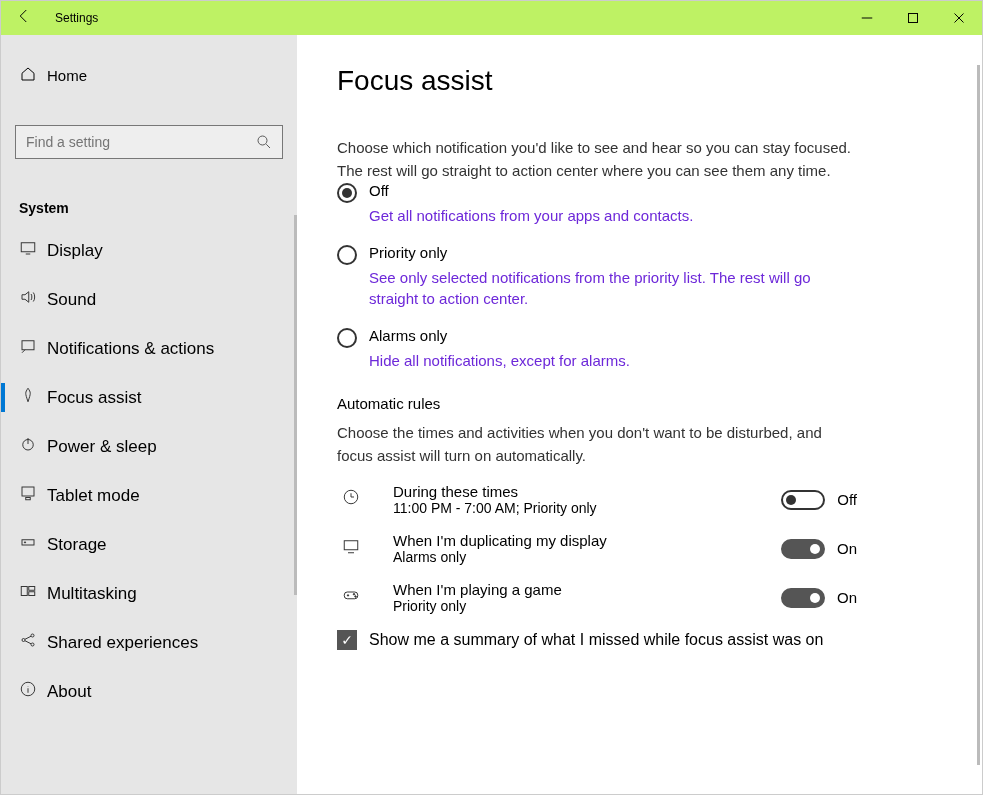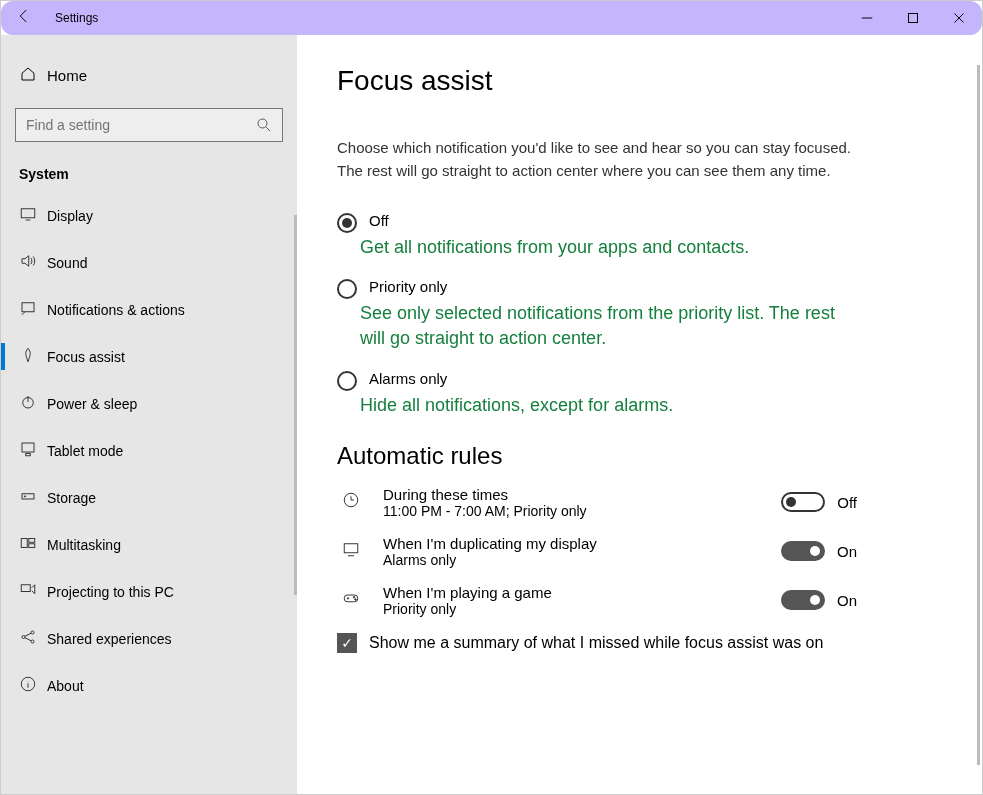--- a/index.html
+++ b/index.html
@@ -1,51 +1,51 @@
 <!DOCTYPE html>
 <html><head>
 <meta charset="utf-8">
 <style>
 * { margin: 0; padding: 0; box-sizing: border-box; font-family: "Segoe UI", -apple-system, sans-serif; }
 body { background: #fff; width: 983px; height: 795px; overflow: hidden; border: 1px solid #ccc; }
 
-.titlebar { height: 34px; display: flex; align-items: center; background: #c4b5fd; border-radius: 12px; }
+.titlebar { height: 34px; display: flex; align-items: center; background: #bef264; }
 .titlebar .back { width: 46px; text-align: center; font-size: 18px; cursor: pointer; }
 .titlebar .title { font-size: 12px; margin-left: 8px; flex: 1; }
 .titlebar .winbtns { display: flex; }
 .titlebar .winbtn { width: 46px; height: 34px; display: flex; align-items: center; justify-content: center; font-size: 12px; cursor: pointer; }
 
 .app { display: flex; height: calc(100% - 34px); }
 .sidebar { width: 296px; background: #e6e6e6; padding: 20px 0 0 0; position: relative; }
 .sidebar .homebtn { display: flex; align-items: center; padding: 10px 18px; font-size: 15px; cursor: pointer; }
 .sidebar .homebtn .icon { width: 28px; }
-.search-wrap { margin: 12px 14px; position: relative; }
+.search-wrap { margin: 29px 14px; position: relative; }
 .search { width: 100%; height: 34px; border: 1px solid #777; background: #eee; padding: 0 34px 0 10px; font-size: 14px; outline: none; }
 .search-icon { position: absolute; right: 10px; top: 8px; color: #555; font-size: 14px; }
 .section-title { font-weight: 600; font-size: 14px; padding: 12px 18px 10px; }
 .nav { list-style: none; }
-.nav-item { display: flex; align-items: center; padding: 13px 18px; font-size: 14px; cursor: pointer; position: relative; }
+.nav-item { display: flex; align-items: center; padding: 13px 18px; font-size: 17px; cursor: pointer; position: relative; }
 .nav-item.selected::before { content: ""; position: absolute; left: 0; top: 10px; bottom: 10px; width: 4px; background: #0078d4; }
 .nav-item .icon { width: 28px; color: #333; }
 .sidebar-scroll { position: absolute; right: 0; top: 180px; width: 3px; height: 380px; background: #bbb; }
 
 .content { flex: 1; background: #fff; padding: 30px 40px 20px 40px; overflow-y: auto; position: relative; }
 .content h1 { font-weight: 400; font-size: 28px; margin-bottom: 40px; }
-.desc { color: #333; font-size: 15px; line-height: 1.5; max-width: 520px; margin-bottom: 30px; }
-.h2 { font-size: 24px; font-weight: 400; margin: 24px 0 10px; }
+.desc { color: #333; font-size: 15px; line-height: 1.5; max-width: 520px; }
+.h2 { font-size: 15px; font-weight: 400; margin: 24px 0 10px; }
 
 .radio-group { margin-bottom: 18px; }
 .radio-row { display: flex; align-items: flex-start; gap: 12px; cursor: pointer; }
 .radio { width: 20px; height: 20px; border: 2px solid #333; border-radius: 50%; flex-shrink: 0; position: relative; margin-top: 1px; }
 .radio.checked::after { content: ""; position: absolute; inset: 3px; background: #333; border-radius: 50%; }
 .radio-label { font-size: 15px; }
-.radio-sub { color: #15803d; font-size: 18px; margin-left: 23px; margin-top: 2px; line-height: 1.4; max-width: 480px; }
+.radio-sub { color: #6d28d9; font-size: 15px; margin-left: 32px; margin-top: 2px; line-height: 1.4; max-width: 480px; }
 .radio-link { color: #444; font-size: 15px; margin-left: 32px; margin-top: 2px; cursor: pointer; }
 
-.rule { display: flex; align-items: center; gap: 18px; margin: 16px 0; max-width: 520px; }
+.rule { display: flex; align-items: center; gap: 28px; margin: 16px 0; max-width: 520px; }
 .rule-icon { width: 28px; text-align: center; font-size: 20px; color: #333; flex-shrink: 0; }
 .rule-txt { flex: 1; }
 .rule-title { font-size: 15px; }
 .rule-sub { font-size: 14px; color: #000000; }
 .toggle-wrap { display: flex; align-items: center; gap: 12px; }
 .toggle { width: 44px; height: 20px; border-radius: 10px; position: relative; cursor: pointer; }
 .toggle.off { border: 2px solid #333; background: #fff; }
 .toggle.off .knob { position: absolute; width: 10px; height: 10px; background: #333; border-radius: 50%; left: 3px; top: 3px; }
 .toggle.on { background: #555; border: 2px solid #555; }
 .toggle.on .knob { position: absolute; width: 10px; height: 10px; background: #fff; border-radius: 50%; right: 3px; top: 3px; }
@@ -154,27 +154,20 @@
       <li class="nav-item">
           <span class="icon"><svg viewBox="0 0 24 24">
               <rect x="3" y="6" width="8" height="12"></rect>
               <rect x="13" y="6" width="8" height="5"></rect>
               <rect x="13" y="13" width="8" height="5"></rect>
             </svg></span>
           <span>Multitasking</span>
         </li>
       <li class="nav-item">
           <span class="icon"><svg viewBox="0 0 24 24">
-              <rect x="3" y="5" width="12" height="9"></rect>
-              <path d="M17 9 L21 5 V17 L17 13"></path>
-            </svg></span>
-          <span>Projecting to this PC</span>
-        </li>
-      <li class="nav-item">
-          <span class="icon"><svg viewBox="0 0 24 24">
               <circle cx="6" cy="12" r="2"></circle>
               <circle cx="18" cy="6" r="2"></circle>
               <circle cx="18" cy="18" r="2"></circle>
               <path d="M8 11 L16 7 M8 13 L16 17"></path>
             </svg></span>
           <span>Shared experiences</span>
         </li>
       <li class="nav-item">
           <span class="icon"><svg viewBox="0 0 24 24">
               <circle cx="12" cy="12" r="9"></circle>
@@ -208,20 +201,21 @@
 
     <div class="radio-group">
       <div class="radio-row">
         <span class="radio"></span>
         <span class="radio-label">Alarms only</span>
       </div>
       <div class="radio-sub">Hide all notifications, except for alarms.</div>
     </div>
 
     <div class="h2">Automatic rules</div>
+    <p class="desc" style="margin-bottom:14px">Choose the times and activities when you don't want to be disturbed, and focus assist will turn on automatically.</p>
 
     <div class="rule">
       <span class="rule-icon"><svg viewBox="0 0 24 24">
             <circle cx="12" cy="12" r="9"></circle>
             <path d="M12 7 V12 H16"></path>
           </svg></span>
       <div class="rule-txt">
         <div class="rule-title">During these times</div>
         <div class="rule-sub">11:00 PM - 7:00 AM; Priority only</div>
       </div>

